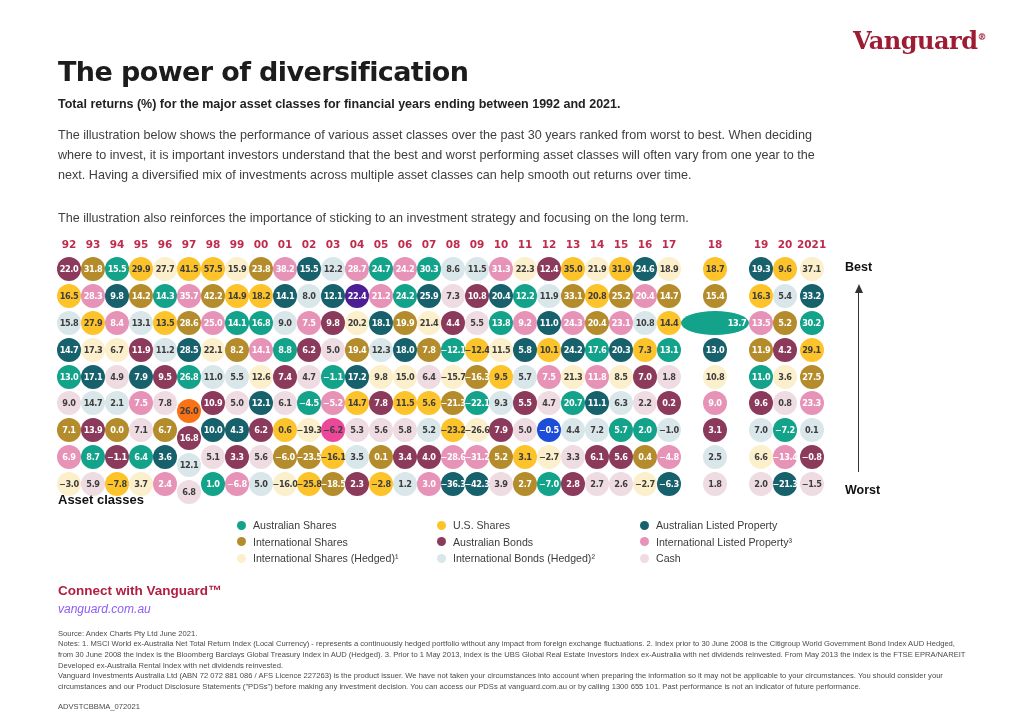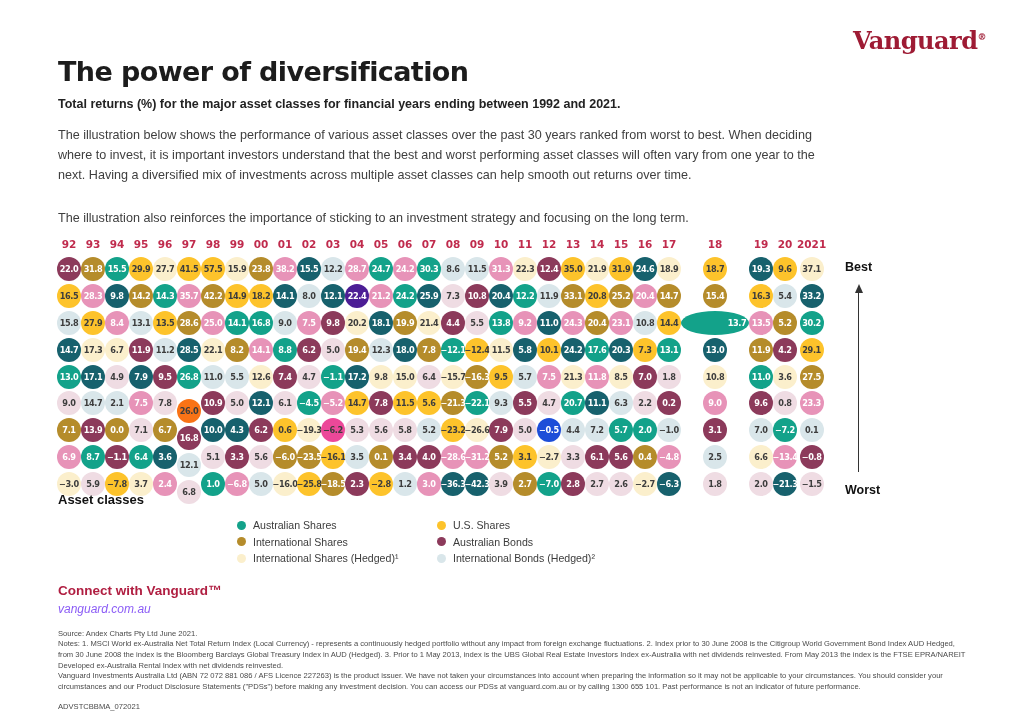--- a/index.html
+++ b/index.html
@@ -457,20 +457,34 @@
       </div>
       <div class="legend-item">
         <span class="dot" style="background: rgb(140, 58, 91);"></span>
         <span class="legend-label">Australian Bonds</span>
       </div>
       <div class="legend-item">
         <span class="dot" style="background: rgb(217, 230, 234);"></span>
         <span class="legend-label">International Bonds (Hedged)²</span>
       </div>
     </div>
+    <div class="legend-col legend-col3">
+      <div class="legend-item">
+        <span class="dot" style="background: rgb(23, 97, 109);"></span>
+        <span class="legend-label">Australian Listed Property</span>
+      </div>
+      <div class="legend-item">
+        <span class="dot" style="background: rgb(231, 147, 184);"></span>
+        <span class="legend-label">International Listed Property³</span>
+      </div>
+      <div class="legend-item">
+        <span class="dot" style="background: rgb(239, 220, 227);"></span>
+        <span class="legend-label">Cash</span>
+      </div>
+    </div>
   </div>
 
 <div class="abs connect">Connect with Vanguard™</div>
 <div class="abs website">vanguard.com.au</div>
 <div class="abs finep src">Source: Andex Charts Pty Ltd June 2021.</div>
 <div class="abs finep notes">Notes: 1. MSCI World ex-Australia Net Total Return Index (Local Currency)  - represents a continuously hedged portfolio without any impact from foreign exchange fluctuations. 2. Index prior to 30 June 2008 is the Citigroup World Government Bond Index AUD Hedged, from 30 June 2008 the index is the Bloomberg Barclays Global Treasury Index in AUD (Hedged). 3. Prior to 1 May 2013, index is the UBS Global Real Estate Investors Index ex-Australia with net dividends reinvested. From May 2013 the index is the FTSE EPRA/NAREIT Developed ex-Australia Rental Index with net dividends reinvested.</div>
 <div class="abs finep disc">Vanguard Investments Australia Ltd (ABN 72 072 881 086 / AFS Licence 227263) is the product issuer. We have not taken your circumstances into account when preparing the information so it may not be applicable to your circumstances. You should consider your circumstances and our Product Disclosure Statements ("PDSs") before making any investment decision. You can access our PDSs at vanguard.com.au or by calling 1300 655 101. Past performance is not an indicator of future performance.</div>
 <div class="abs finep code">ADVSTCBBMA_072021</div>
 
 </body></html>

